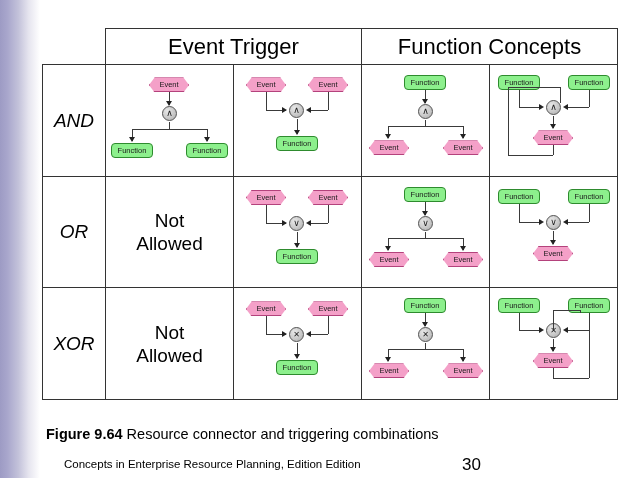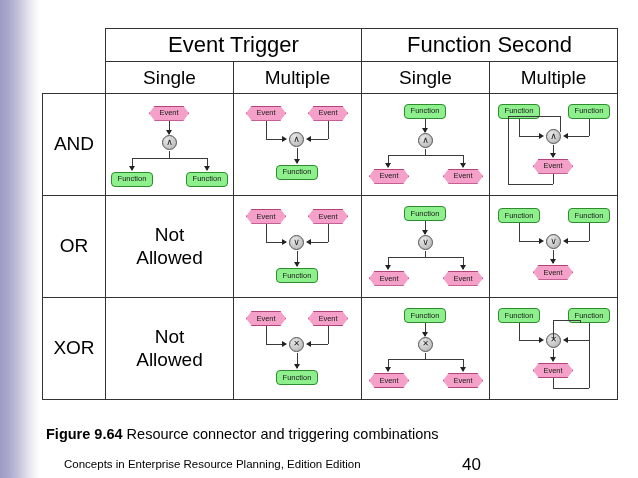--- a/index.html
+++ b/index.html
@@ -31,21 +31,21 @@
     vertical-align:middle;
     text-align:center;
     font-weight:normal;
   }
   .nohdr{border:none !important;background:transparent;}
   .rowlabelcol{width:63px;}
   .cellcol{width:128px;}
 
   .hdr-group{font-size:22px;height:32px;letter-spacing:0px;}
   .hdr-sub{font-size:19px;height:30px;}
-  .rowlabel{font-size:19px;}
+  .rowlabel{font-size:19px;font-style:italic;}
   .notallowed{font-size:19px;line-height:1.22;}
 
   .diagcell{position:relative;height:100px;}
   .diag{position:relative;width:100%;height:100%;}
 
   
   .evt,.fun{
     position:absolute;
     font-size:7.5px;
     line-height:1;
@@ -112,28 +112,21 @@
       <col class="rowlabelcol">
         <col class="cellcol">
         <col class="cellcol">
         <col class="cellcol">
         <col class="cellcol">
     </colgroup>
     <tbody>
         <tr>
       <th class="nohdr"></th>
       <th class="hdr-group" colspan="2">Event Trigger</th>
-      <th class="hdr-group" colspan="2">Function Second</th>
-    </tr>
-    <tr>
-      <th class="nohdr"></th>
-      <th class="hdr-sub">Single</th>
-      <th class="hdr-sub">Multiple</th>
-      <th class="hdr-sub">Single</th>
-      <th class="hdr-sub">Multiple</th>
+      <th class="hdr-group" colspan="2">Function Concepts</th>
     </tr>
 
     <tr>
       <td class="rowlabel">AND</td>
 
       <td class="diagcell">
         <div class="diag">
           <div class="evt" style="left:43px;top:12px;">Event</div>
           <div class="wire v" style="left:63px;top:27px;height:13px;"></div>
           <div class="arrow down" style="left:60px;top:36px;"></div>
@@ -334,13 +327,13 @@
   </tbody>
     </table>
 </div>
 
 <div id="caption">
   <b>Figure 9.64</b>
   <span class="cap-text">Resource connector and triggering combinations</span>
 </div>
 
 <div id="footer">Concepts in Enterprise Resource Planning, Edition Edition</div>
-<div id="slideno">40</div>
+<div id="slideno">30</div>
 
 </body></html>

